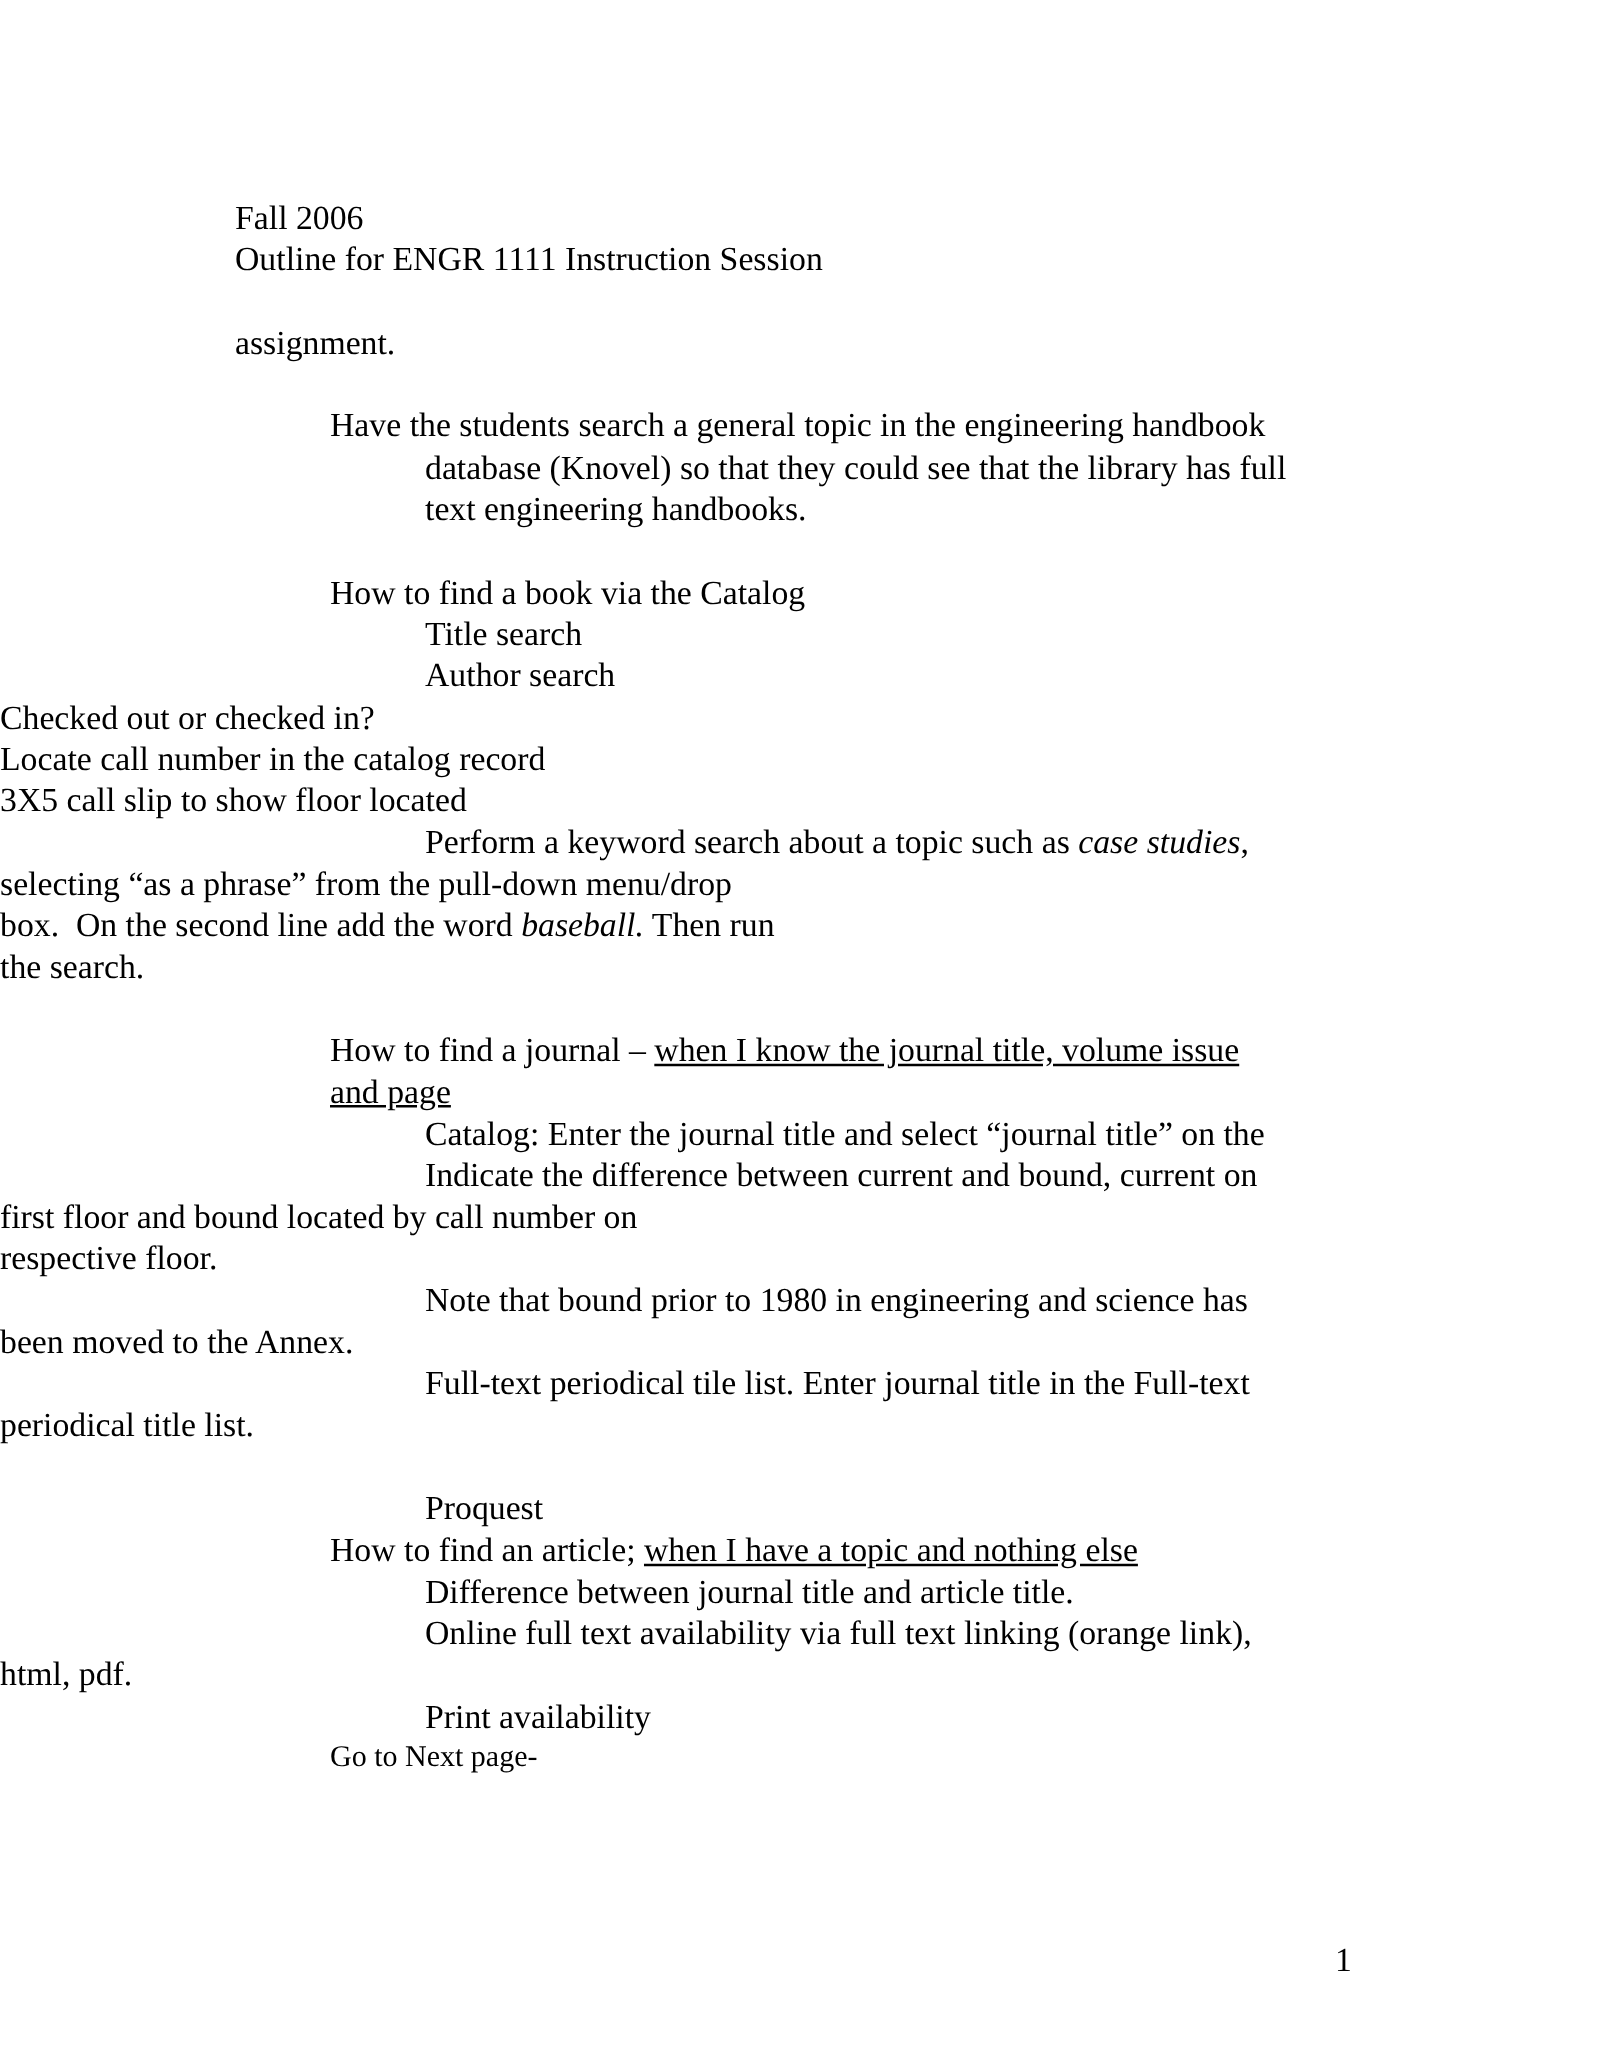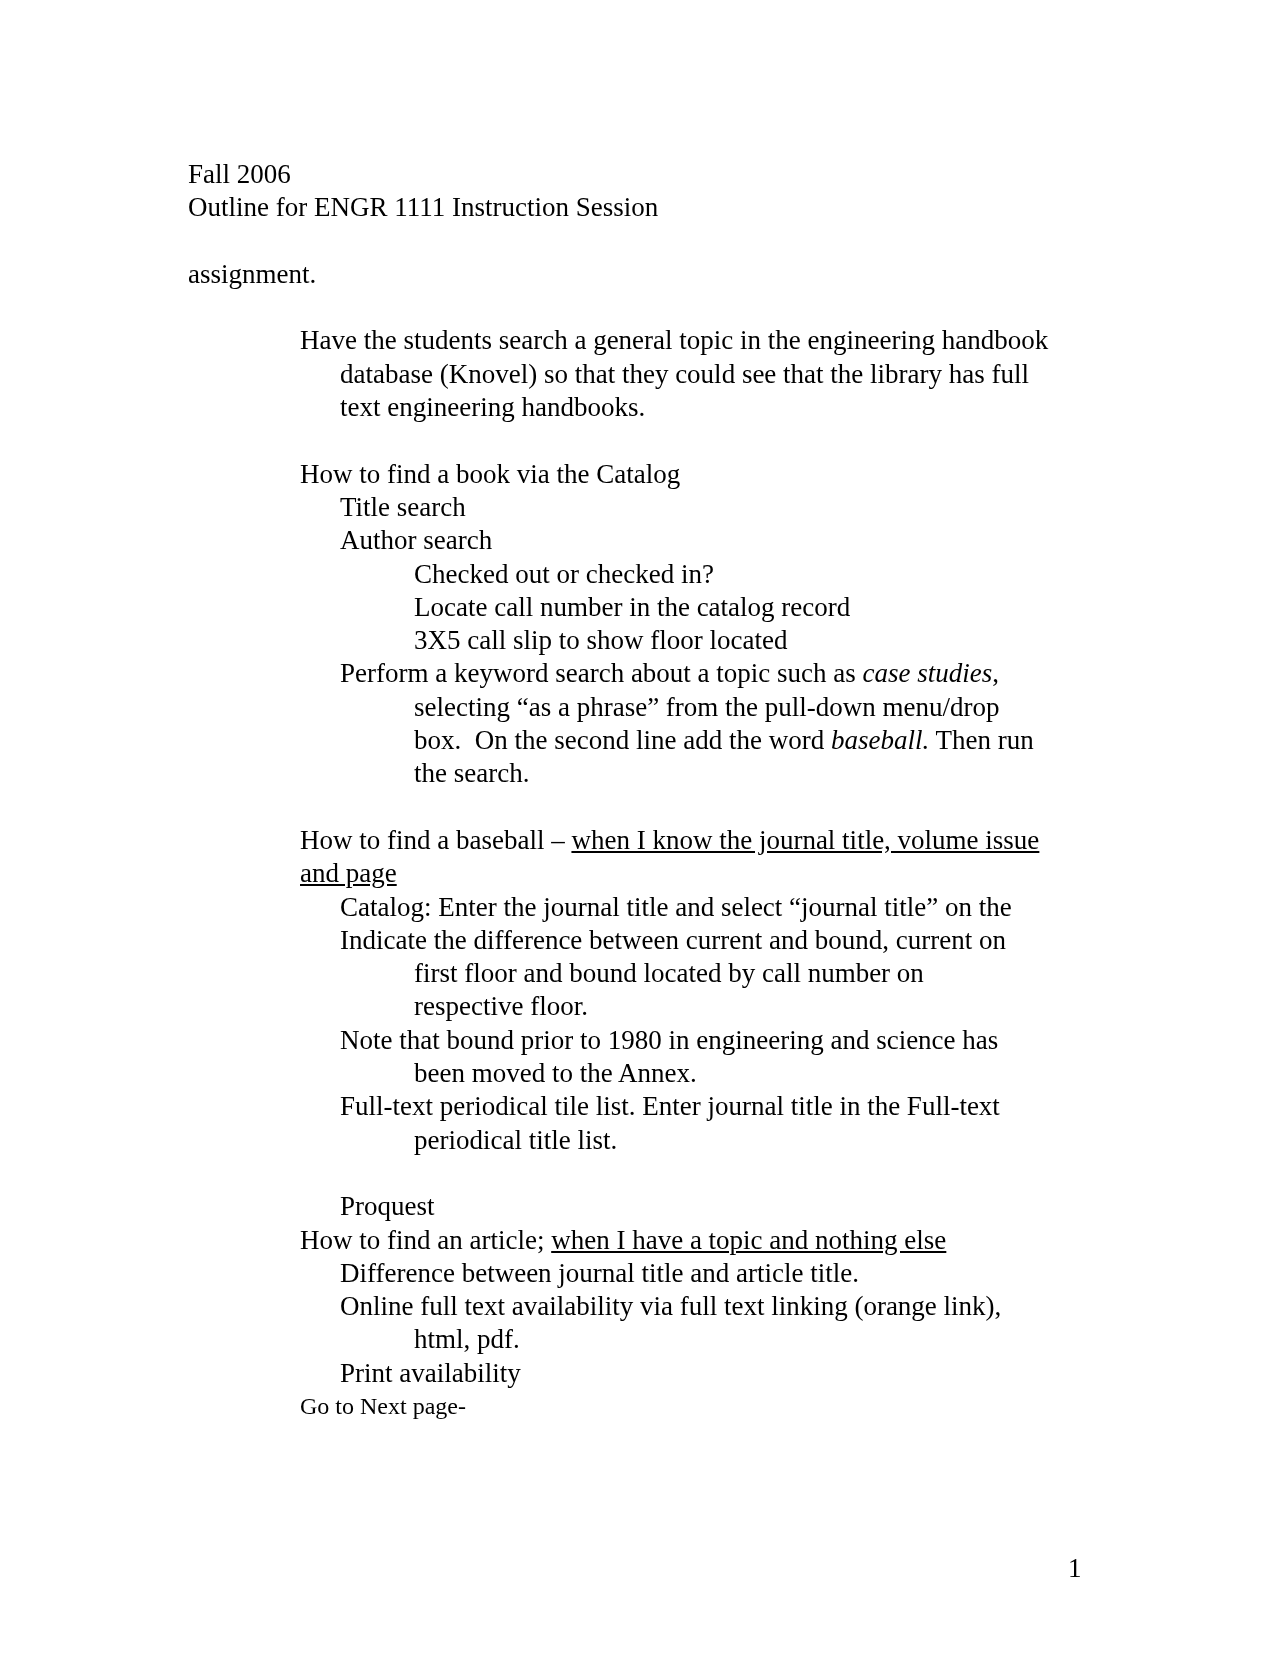--- a/index.html
+++ b/index.html
@@ -23,23 +23,23 @@
     top: 158px;
     left: 0;
     right: 0;
   }
   .ln {
     line-height: 33.3px;
     height: 33.3px;
     white-space: pre;
   }
   .i0 { padding-left: 188px; }
-  .i1 { padding-left: 264px; margin-left: 36px; }
+  .i1 { padding-left: 264px; }
   .i2 { padding-left: 340px; }
-  .i3 { padding-left: 414px; }
+  .i3 { }
   .small { font-size: 24px; }
   .it { font-style: italic; }
   .ul { text-decoration: underline; }
   .pagenum {
     position: absolute;
     top: 1552px;
     left: 1068px;
     line-height: 33.3px;
     font-size: 27px;
   }
@@ -62,21 +62,21 @@
     <div class="ln i2"><span>Title search</span></div>
     <div class="ln i2"><span>Author search</span></div>
     <div class="ln i3"><span>Checked out or checked in?</span></div>
     <div class="ln i3"><span>Locate call number in the catalog record</span></div>
     <div class="ln i3"><span>3X5 call slip to show floor located</span></div>
     <div class="ln i2"><span>Perform a keyword search about a topic such as </span><span class="it">case studies</span><span>,</span></div>
     <div class="ln i3"><span>selecting “as a phrase” from the pull-down menu/drop</span></div>
     <div class="ln i3"><span>box.  On the second line add the word </span><span class="it">baseball.</span><span> Then run</span></div>
     <div class="ln i3"><span>the search.</span></div>
     <div class="ln blank"></div>
-    <div class="ln i1"><span>How to find a baseball – </span><span class="ul">when I know the journal title, volume issue</span></div>
+    <div class="ln i1"><span>How to find a journal – </span><span class="ul">when I know the journal title, volume issue</span></div>
     <div class="ln i1"><span class="ul">and page</span></div>
     <div class="ln i2"><span>Catalog: Enter the journal title and select “journal title” on the</span></div>
     <div class="ln i2"><span>Indicate the difference between current and bound, current on</span></div>
     <div class="ln i3"><span>first floor and bound located by call number on</span></div>
     <div class="ln i3"><span>respective floor.</span></div>
     <div class="ln i2"><span>Note that bound prior to 1980 in engineering and science has</span></div>
     <div class="ln i3"><span>been moved to the Annex.</span></div>
     <div class="ln i2"><span>Full-text periodical tile list. Enter journal title in the Full-text</span></div>
     <div class="ln i3"><span>periodical title list.</span></div>
     <div class="ln blank"></div>

